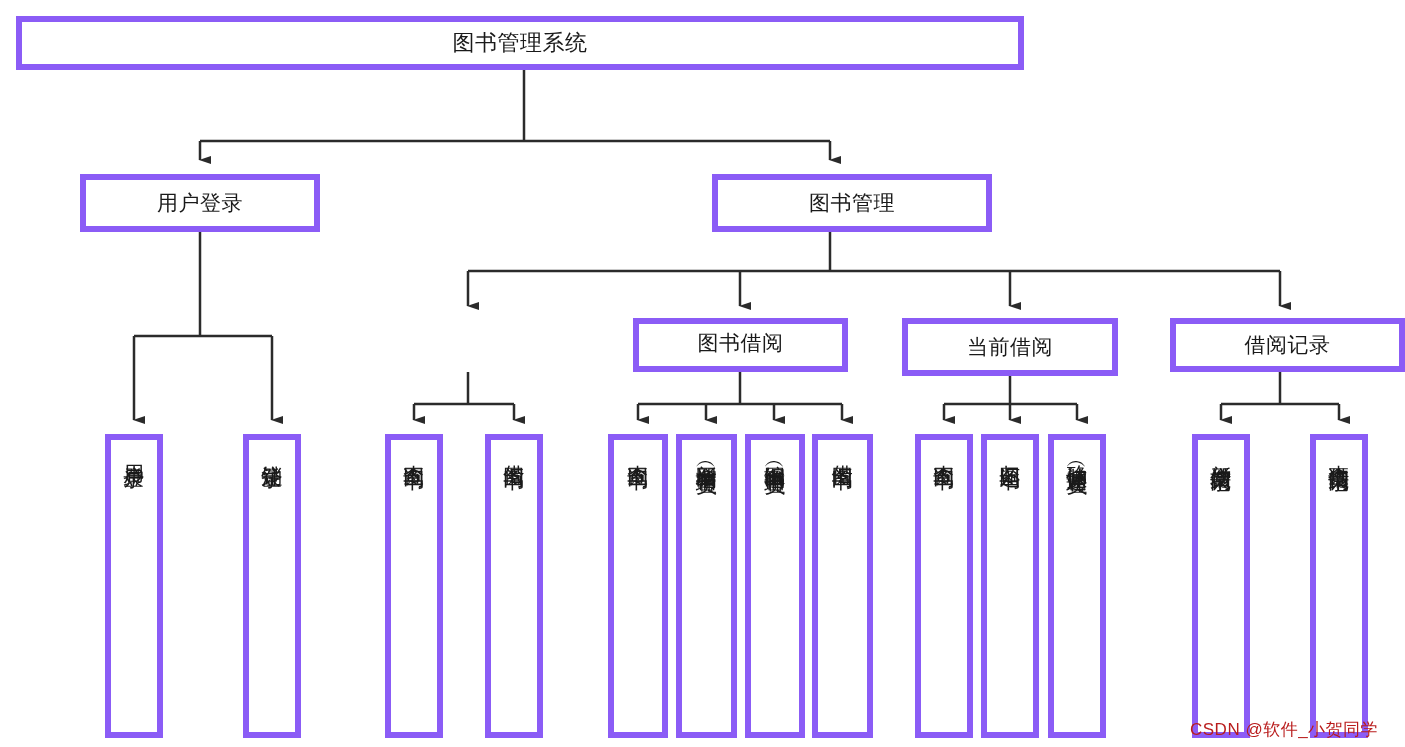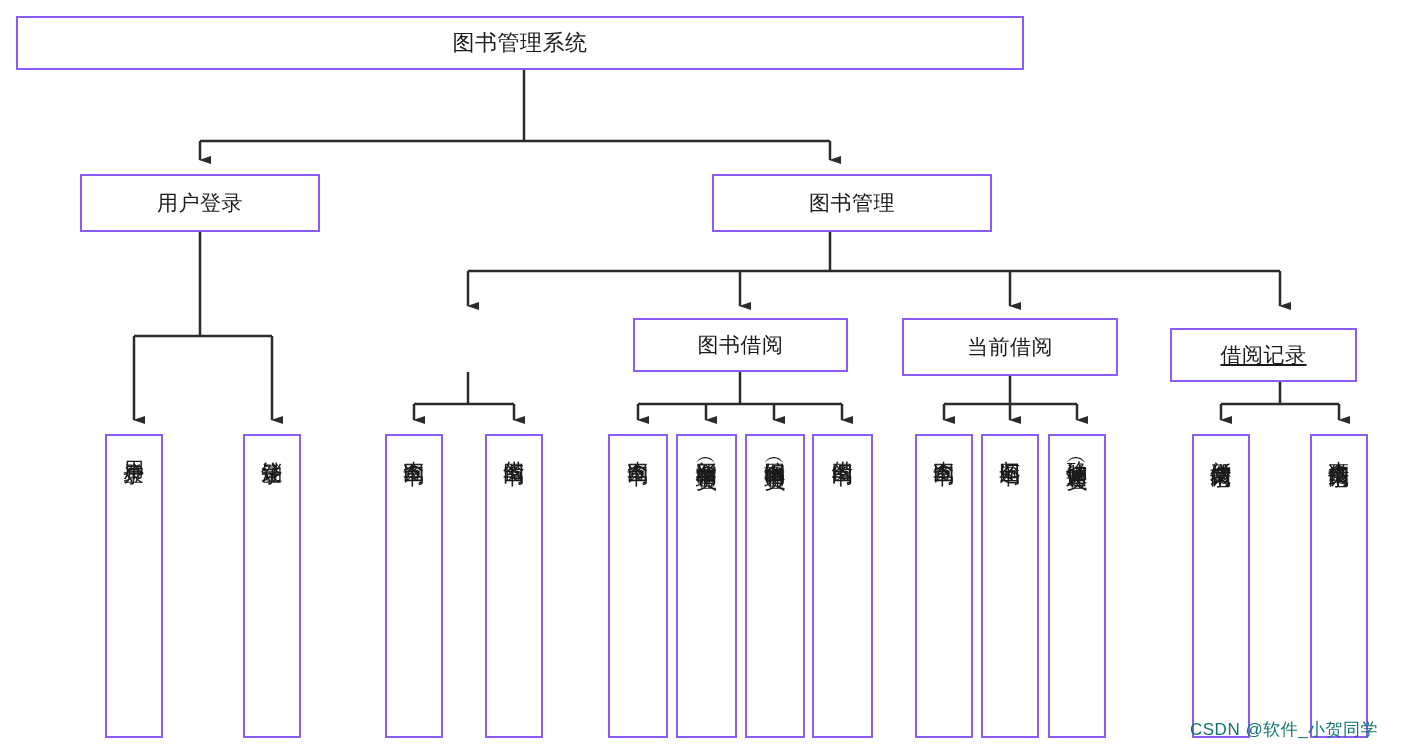--- a/index.html
+++ b/index.html
@@ -21,21 +21,21 @@
     position: absolute;
     left: 0;
     top: 0;
     width: 1405px;
     height: 747px;
     pointer-events: none;
   }
   .node {
     position: absolute;
     box-sizing: border-box;
-    border: 2px solid #8b5cf6;
+    border: 6px solid #8b5cf6;
     background: #ffffff;
     display: flex;
     align-items: center;
     justify-content: center;
     color: #1a1a1a;
   }
   .node .label {
     display: block;
     text-align: center;
     line-height: 1.18;
@@ -56,21 +56,21 @@
     writing-mode: vertical-rl;
     text-orientation: upright;
     font-size: 21px;
     line-height: 1.12;
     letter-spacing: 1.5px;
     white-space: nowrap;
   }
   .watermark {
     position: absolute;
     font-size: 17px;
-    color: #0f766e;
+    color: #b91c1c;
     white-space: nowrap;
     letter-spacing: 0.5px;
   }
 </style>
 </head>
 <body>
 
 <div id="canvas">
 
   <svg class="links" viewBox="0 0 1405 747">
@@ -127,27 +127,27 @@
     <span class="label">图书管理系统</span>
   </div>
 
   <div class="node h" style="left:80px; top:174px; width:240px; height:58px;">
     <span class="label">用户登录</span>
   </div>
   <div class="node h" style="left:712px; top:174px; width:280px; height:58px;">
     <span class="label">图书管理</span>
   </div>
 
-  <div class="node h" style="left:633px; top:318px; width:215px; height:54px;">
+  <div class="node h" style="left:633px; top:318px; width:215px; height:54px;font-family:Liberation Mono, monospace;">
     <span class="label">图书借阅</span>
   </div>
   <div class="node h" style="left:902px; top:318px; width:216px; height:58px;">
     <span class="label">当前借阅</span>
   </div>
-  <div class="node h" style="left:1170px; top:328px; width:187px; height:54px;text-decoration:underline;">
+  <div class="node h" style="left:1170px; top:318px; width:235px; height:54px;">
     <span class="label">借阅记录</span>
   </div>
 
   <div class="node v" style="left:105px; top:434px; width:58px; height:304px;">
     <span class="label">用户登录</span>
   </div>
   <div class="node v" style="left:243px; top:434px; width:58px; height:304px;">
     <span class="label">注销登录</span>
   </div>
 

